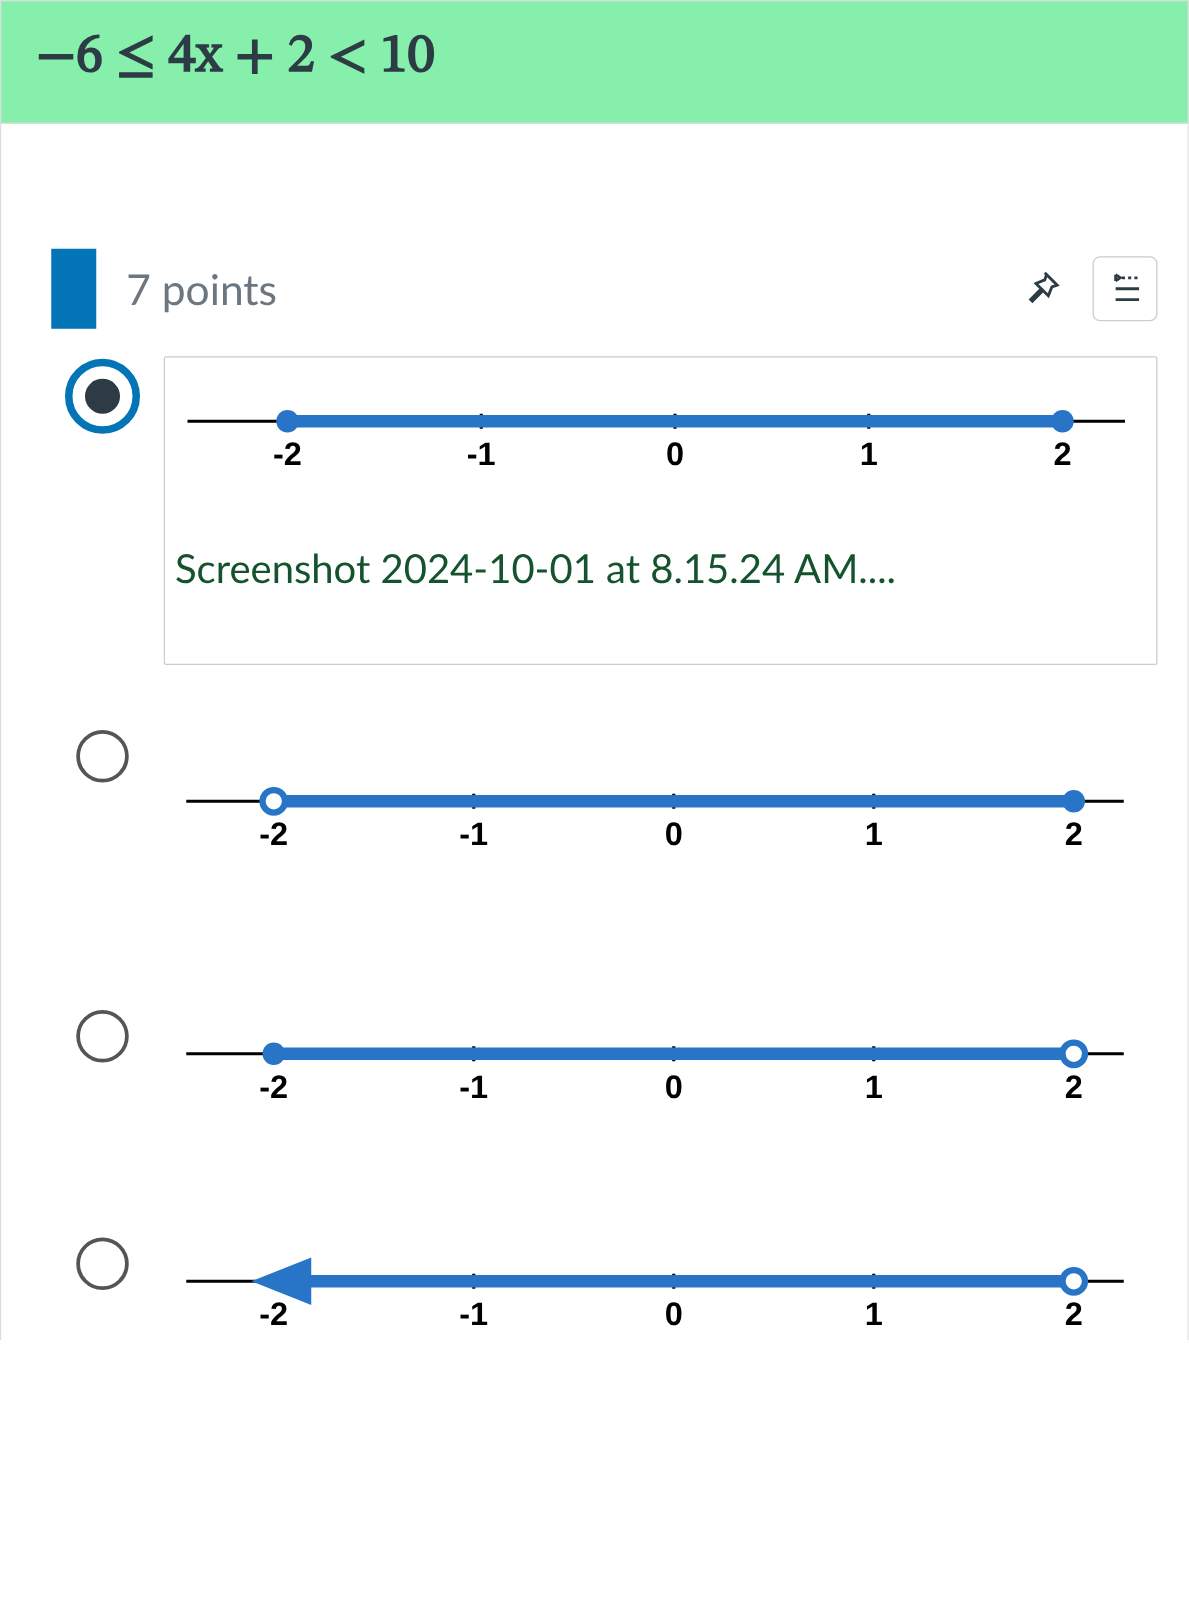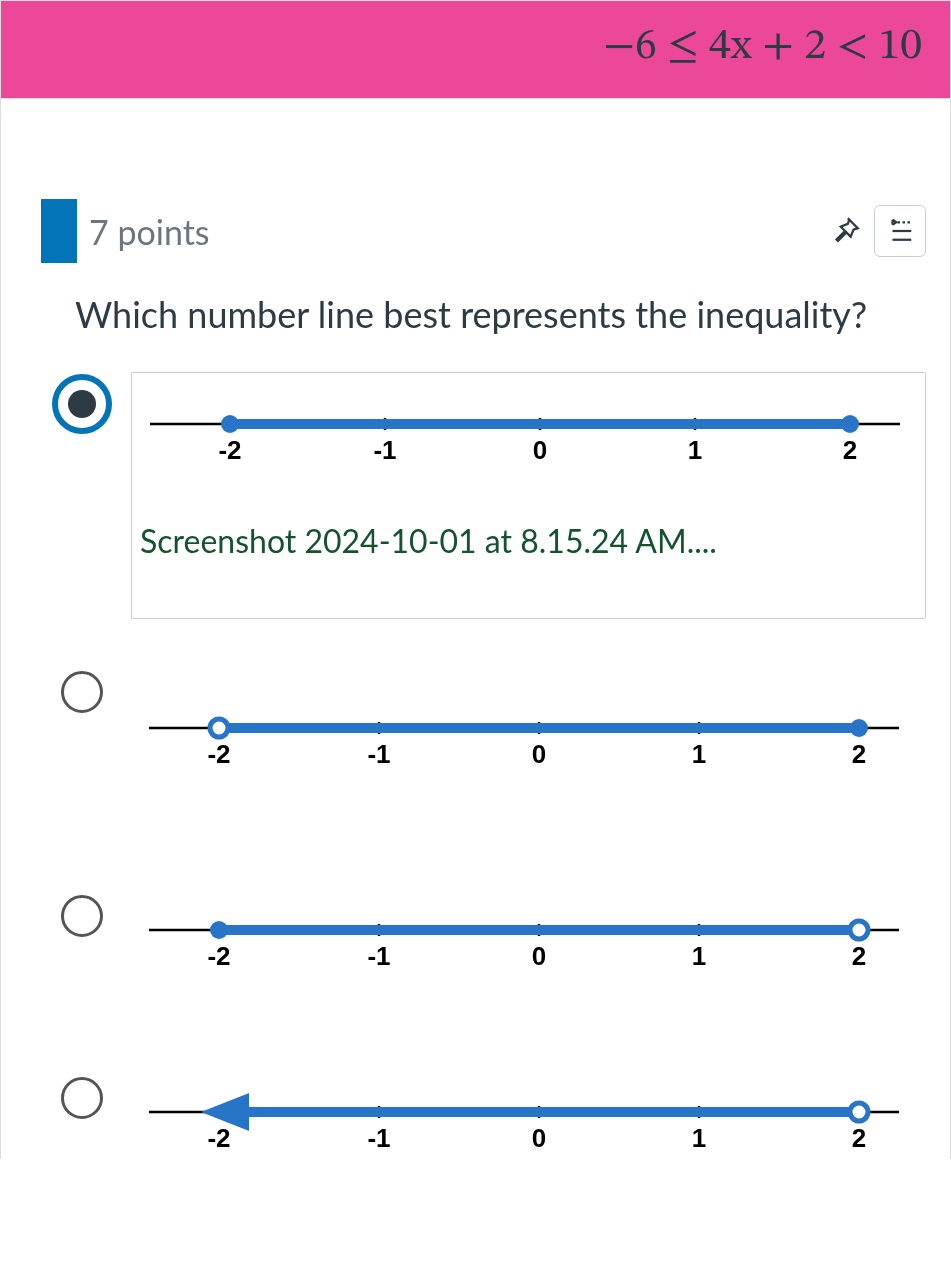--- a/index.html
+++ b/index.html
@@ -3,38 +3,37 @@
 <meta charset="utf-8">
 <style>
   * { box-sizing: border-box; margin: 0; padding: 0; }
   body {
     font-family: "Lato", "Helvetica Neue", Arial, sans-serif;
     width: 951px;
     background: #fff;
     color: #2d3b45;
   }
   .inequality-header {
-    background: #ec4899;
+    background: #86efac;
     padding: 18px 28px 24px;
     border: 1px solid #ddd;
     font-family: "STIX Two Math", "Cambria Math", "Times New Roman", serif;
     font-size: 44px;
-    font-weight: normal;
-    text-align: right;
+    font-weight: bold;
   }
   .content {
     border-left: 1px solid #ddd;
     border-right: 1px solid #ddd;
     padding-top: 100px;
   }
   .question-header {
     display: flex;
     align-items: center;
     padding: 0 24px 0 40px;
-    gap: 0;
+    gap: 12px;
   }
   .blue-box {
     width: 36px;
     height: 64px;
     background: #0374b5;
     margin-right: 12px;
   }
   .points {
     font-size: 34px;
     color: #6b7780;
@@ -139,21 +138,20 @@
     <div class="rubric-btn">
       <svg width="30" height="30" viewBox="0 0 24 24" fill="none" stroke="#2d3b45" stroke-width="1.8">
         <path d="M6 3v4M6 3l3 2-3 2"></path>
         <line x1="10" y1="5" x2="21" y2="5" stroke-dasharray="2 2"></line>
         <line x1="6" y1="12" x2="21" y2="12"></line>
         <line x1="6" y1="19" x2="21" y2="19"></line>
       </svg>
     </div>
   </div>
 
-  <div class="question-text">Which number line best represents the inequality?</div>
 
   <div class="options">
 
     <div class="option">
       <div class="radio selected"></div>
       <div class="option-content option1-box">
         <div class="numberline">
           <svg width="770" height="70" viewBox="0 0 770 70">
             <line x1="10" y1="25" x2="760" y2="25" stroke="#000" stroke-width="2.5"></line>
             <g stroke="#000" stroke-width="2.5">

